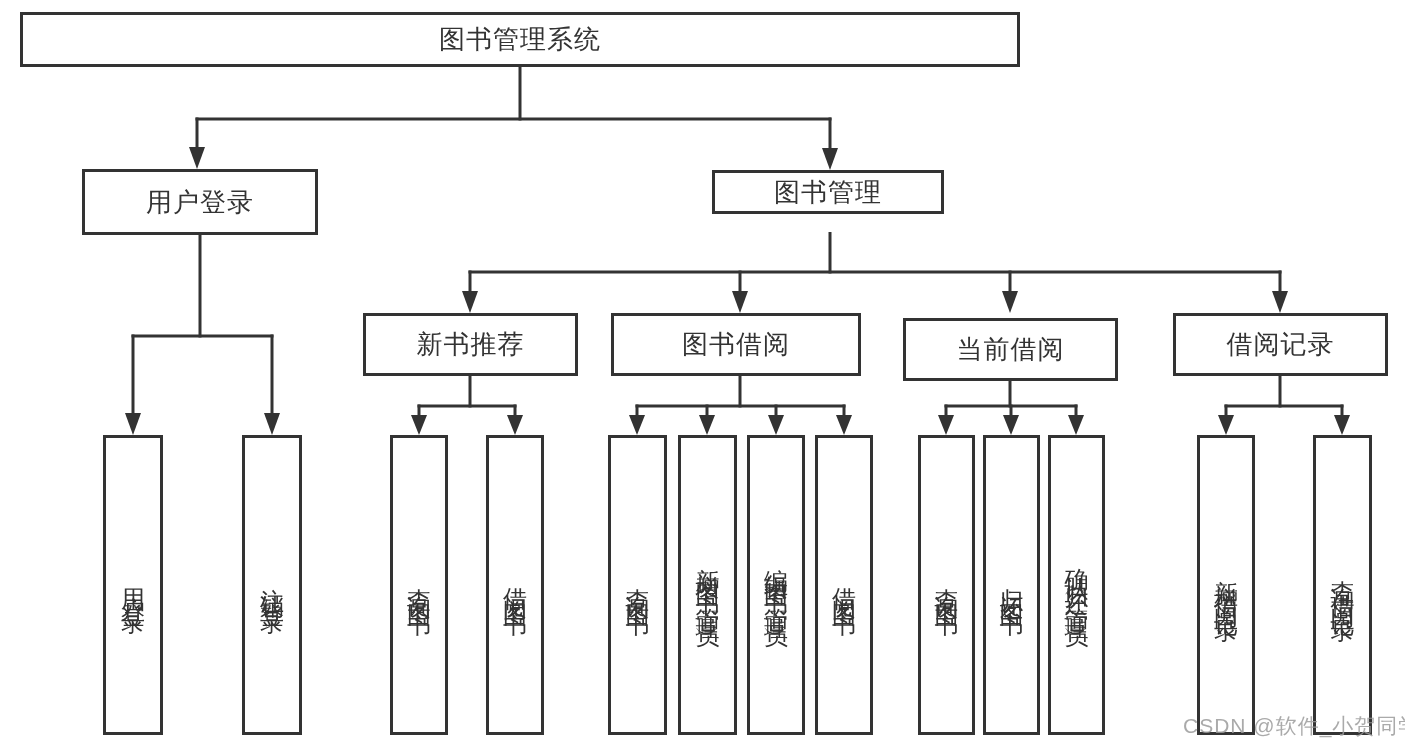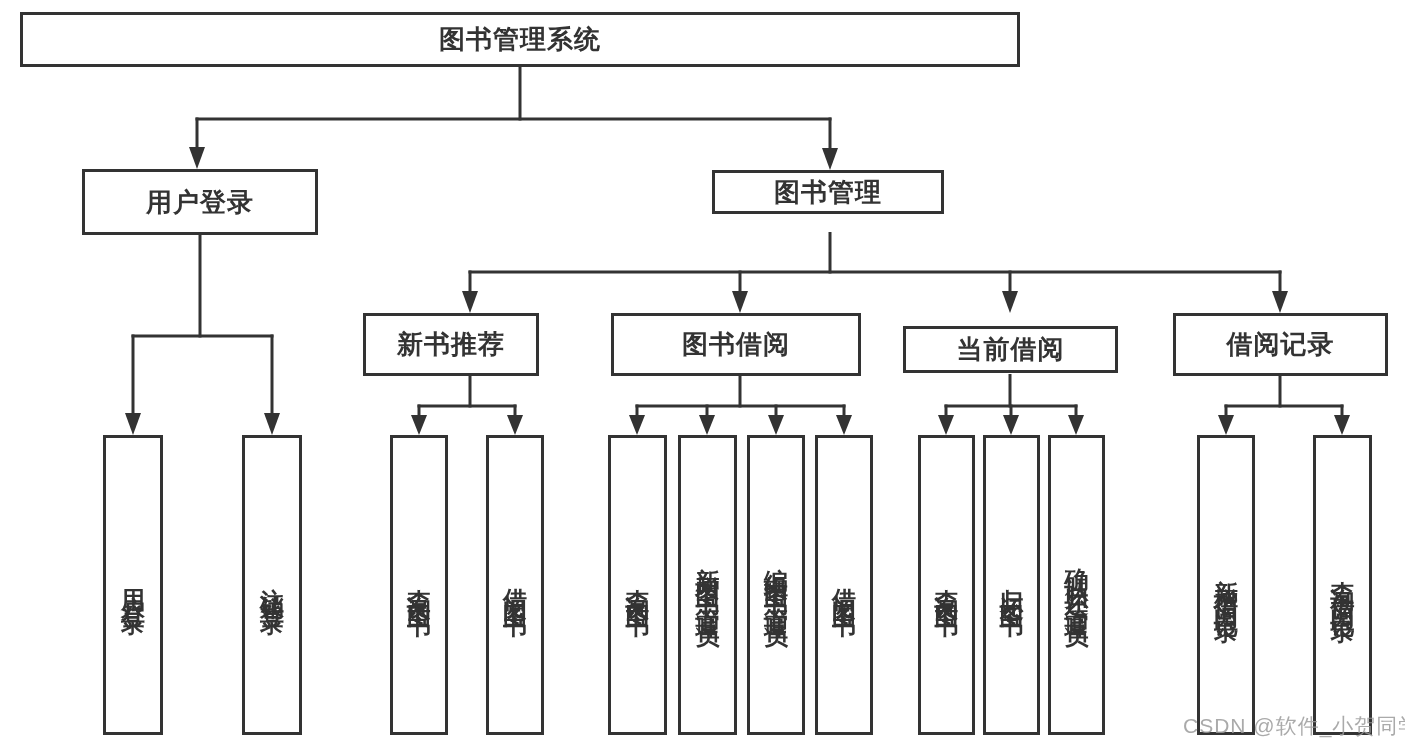--- a/index.html
+++ b/index.html
@@ -26,21 +26,20 @@
   }
   .box {
     position: absolute;
     background: #ffffff;
     border: 3px solid #333333;
     box-sizing: border-box;
     display: flex;
     align-items: center;
     justify-content: center;
     text-align: center;
-    font-weight: bold;
   }
   .h-box span {
     font-size: 26px;
     letter-spacing: 1px;
     white-space: nowrap;
   }
   .v-box span {
     writing-mode: vertical-rl;
     text-orientation: mixed;
     font-size: 24px;
@@ -134,27 +133,27 @@
     <span>图书管理系统</span>
   </div>
 
   <div class="box h-box" style="left:82px;top:169px;width:236px;height:66px">
     <span>用户登录</span>
   </div>
   <div class="box h-box" style="left:712px;top:170px;width:232px;height:44px">
     <span>图书管理</span>
   </div>
 
-  <div class="box h-box" style="left:363px;top:313px;width:176px;height:63px">
+  <div class="box h-box" style="left:363px;top:313px;width:215px;height:63px">
     <span>新书推荐</span>
   </div>
   <div class="box h-box" style="left:611px;top:313px;width:250px;height:63px">
     <span>图书借阅</span>
   </div>
-  <div class="box h-box" style="left:903px;top:326px;width:215px;height:47px">
+  <div class="box h-box" style="left:903px;top:318px;width:215px;height:63px">
     <span>当前借阅</span>
   </div>
   <div class="box h-box" style="left:1173px;top:313px;width:215px;height:63px">
     <span>借阅记录</span>
   </div>
 
   <div class="box v-box" style="left:103px;top:435px;width:60px;height:300px">
     <span>用户登录</span>
   </div>
   <div class="box v-box" style="left:242px;top:435px;width:60px;height:300px">

